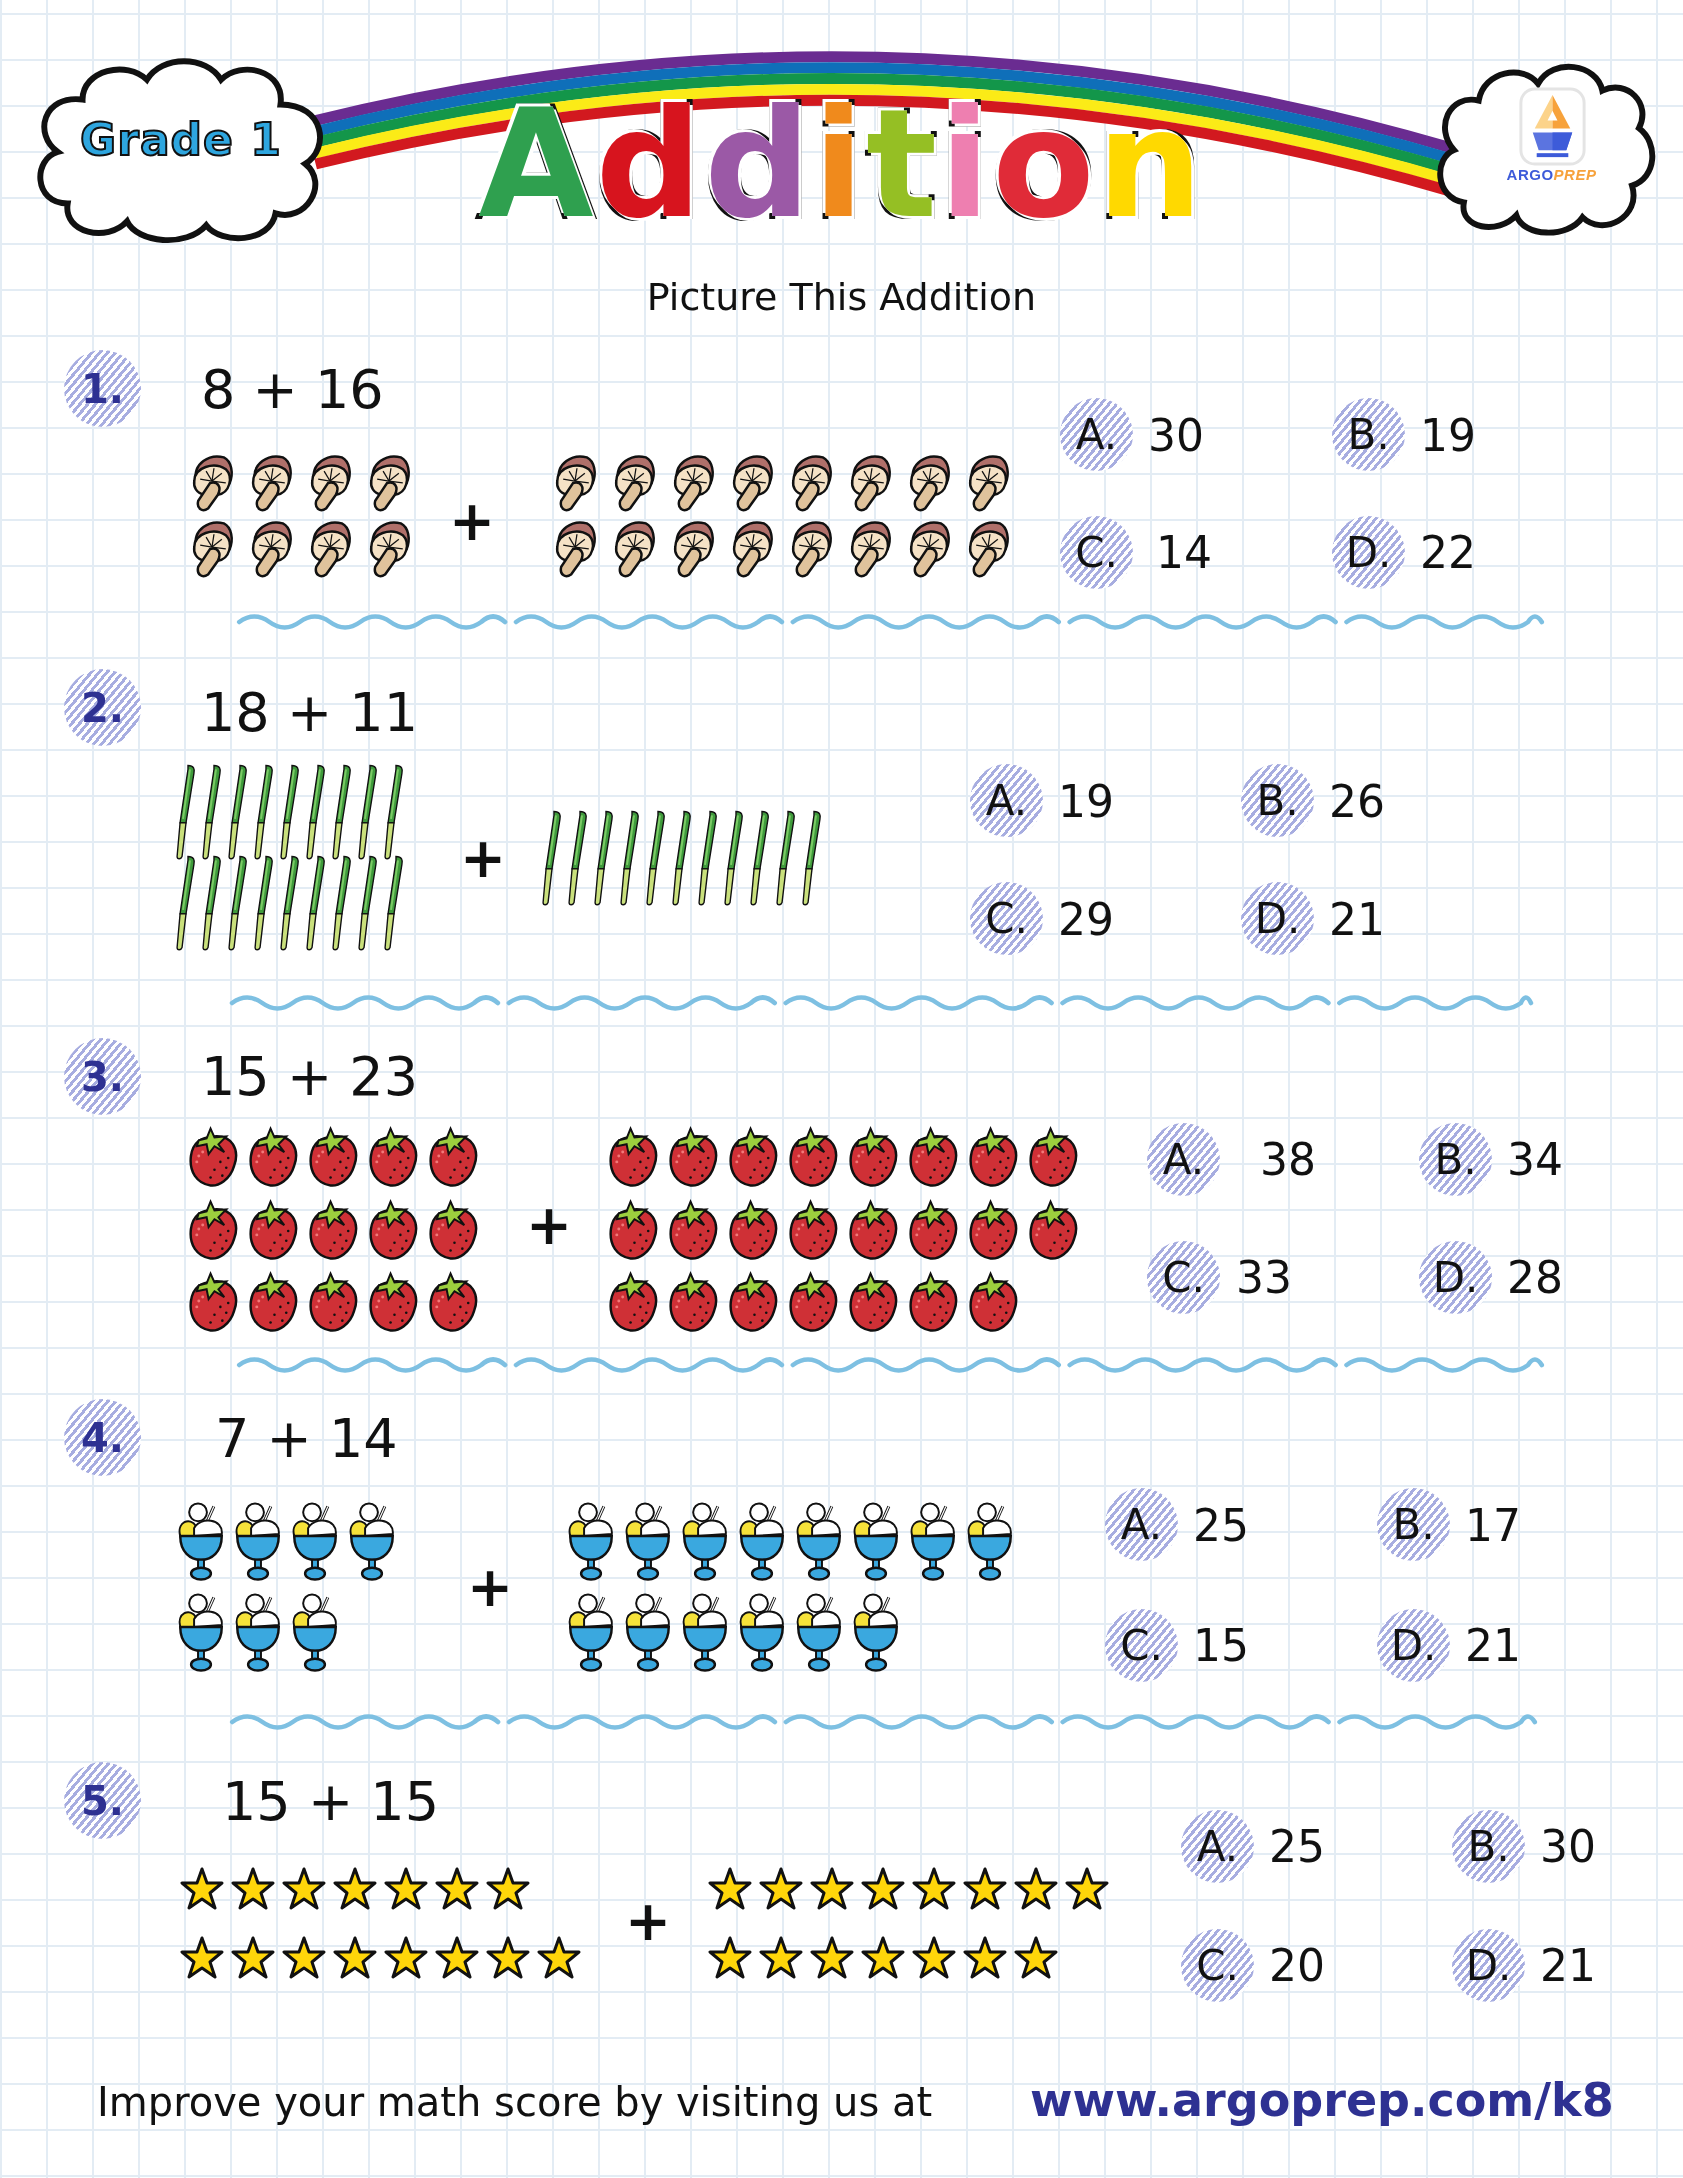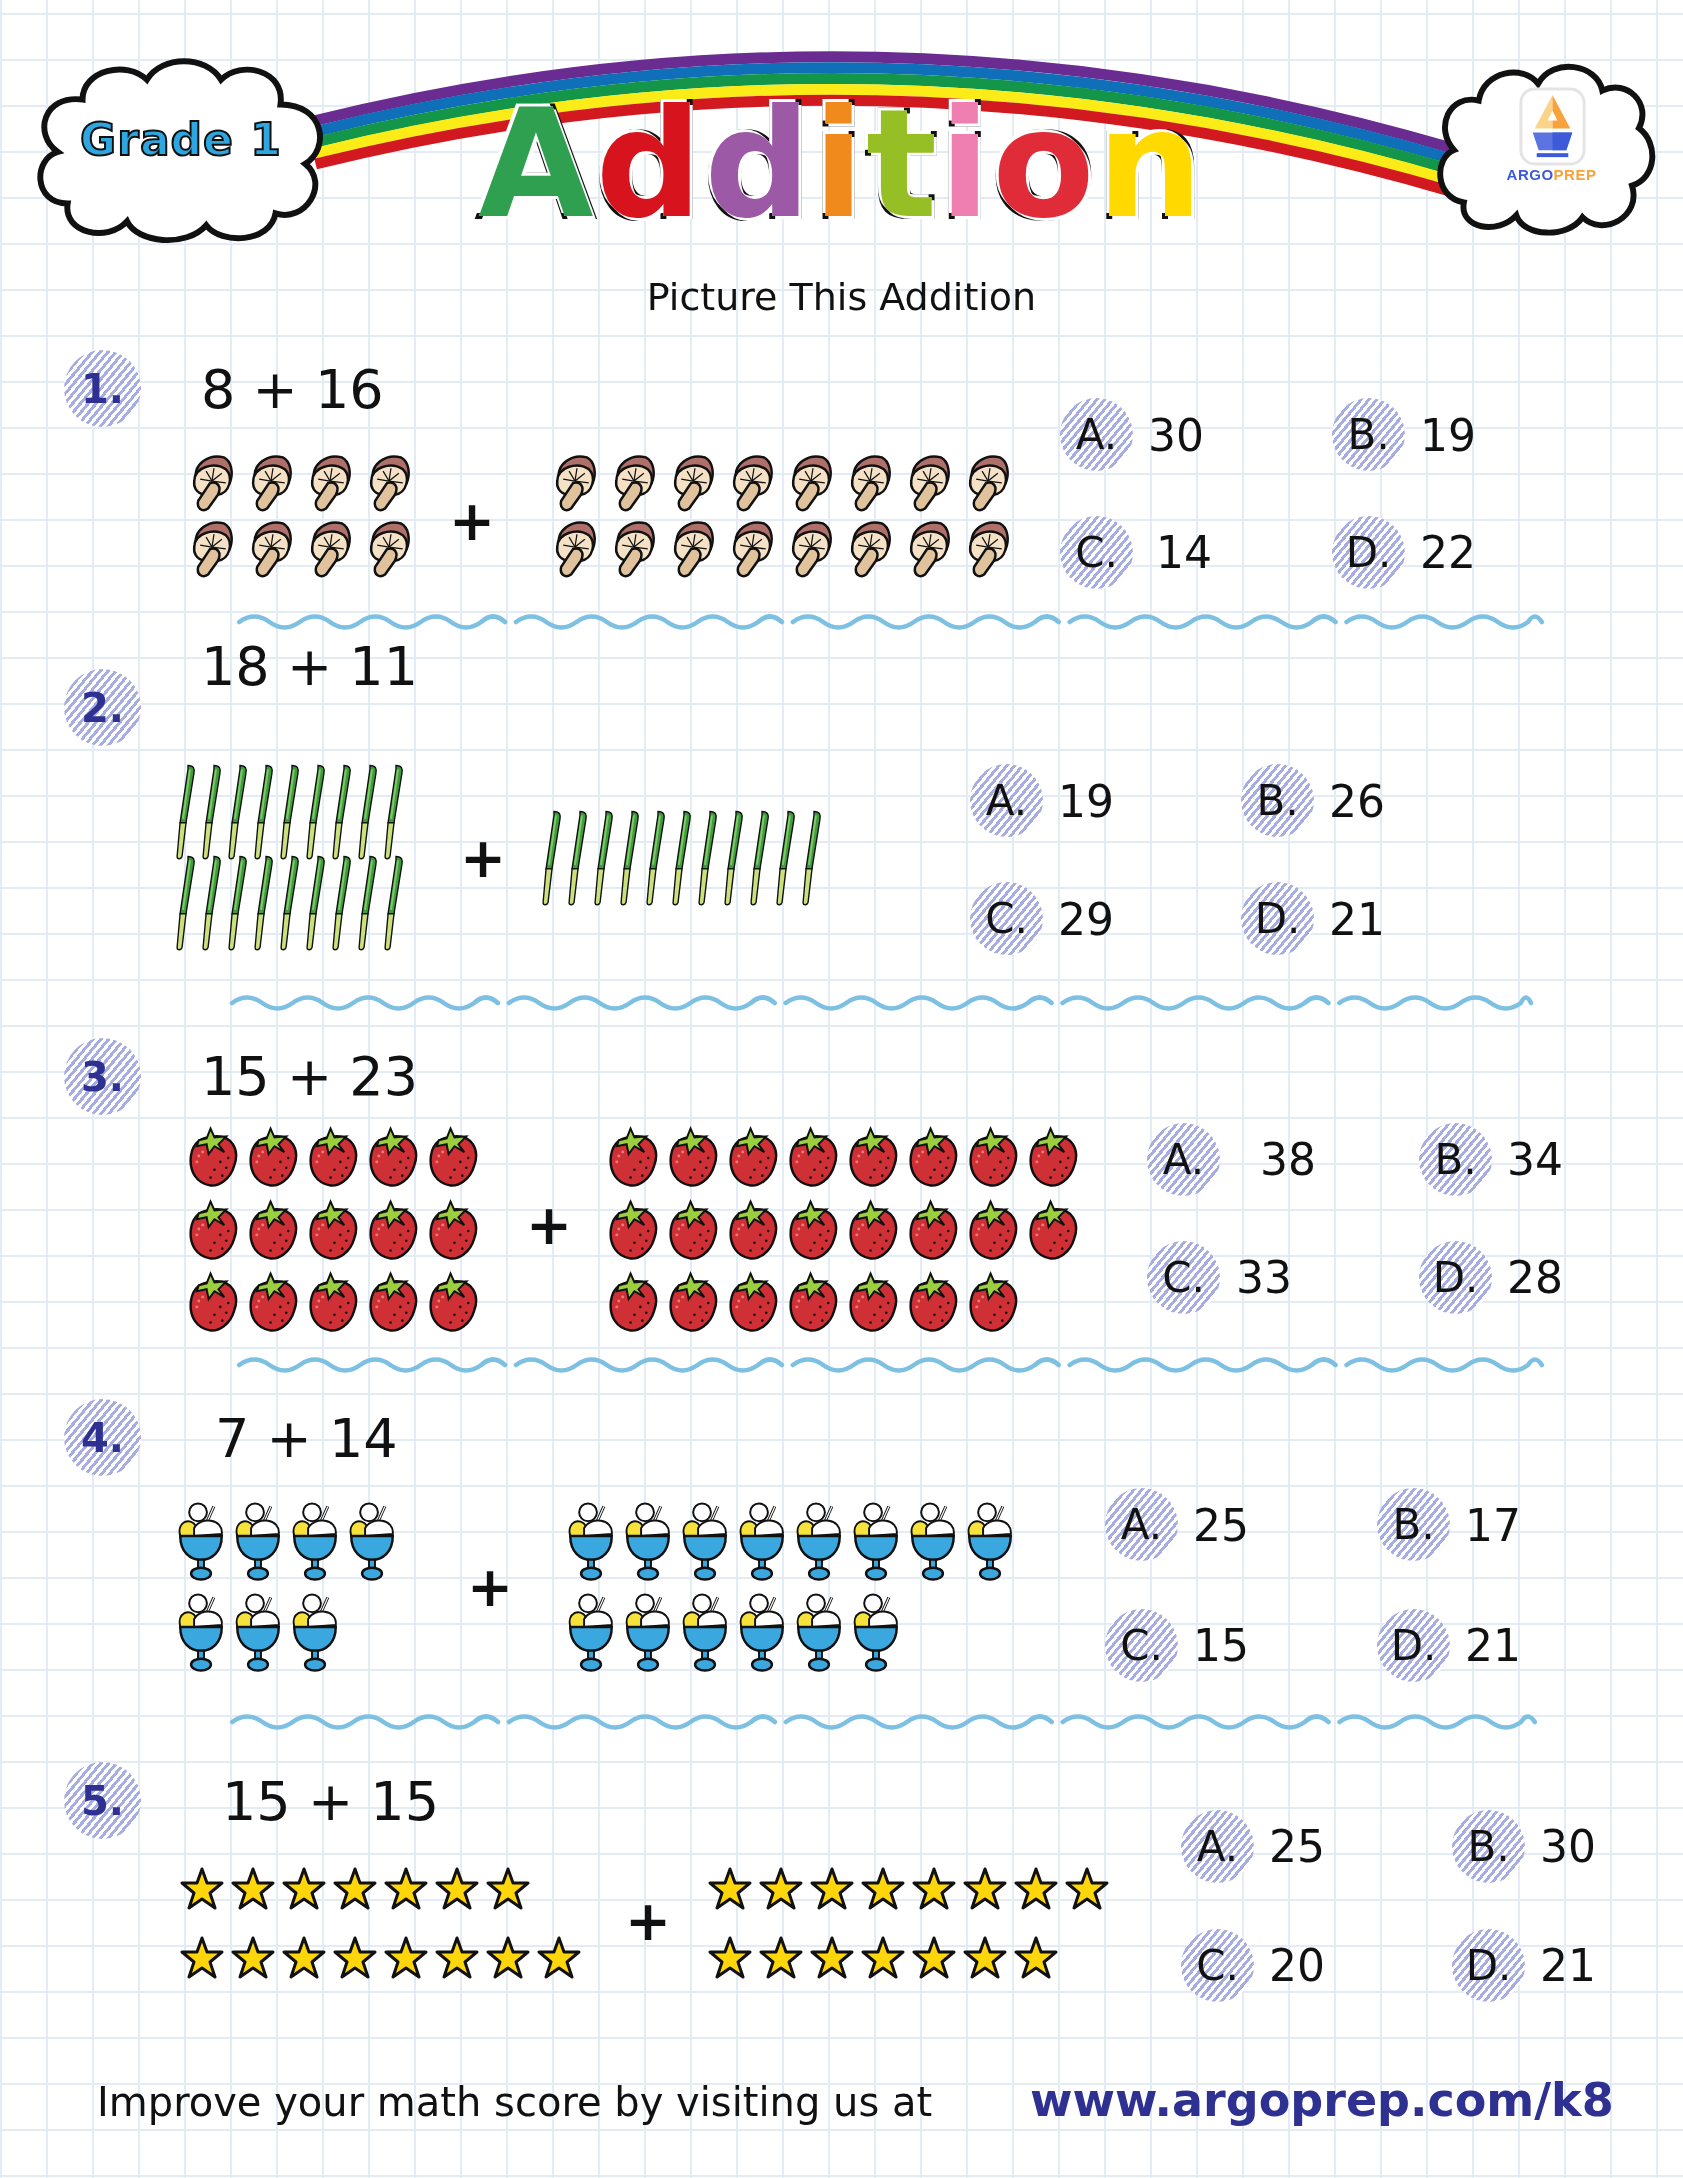--- a/index.html
+++ b/index.html
@@ -36,21 +36,21 @@
   }
   .subtitle {
     position:absolute; left:0; width:1683px; top:275px; text-align:center;
     font-family:"DejaVu Sans", sans-serif; font-size:38px; color:#111;
   }
   .logo-text {
     position:absolute; left:1497px; top:166px; width:109px; text-align:center;
     font-family:"Liberation Sans", sans-serif; font-weight:bold; font-size:15px; letter-spacing:0.5px;
   }
   .logo-text .argo { color:#3d5bd9; }
-  .logo-text .prep { color:#f7a23b; }
+  .logo-text .prep { color:#f7a23b;font-style:italic; }
   
   .badge {
     position:absolute; width:77px; height:77px; border-radius:50%;
     background: repeating-linear-gradient(-50deg, #a7ade0 0 3px, #ffffff 3px 6px);
     display:flex; align-items:center; justify-content:center;
     font-family:"DejaVu Sans", sans-serif; font-weight:bold; font-size:40px; color:#2e3192;
   }
   .expr {
     position:absolute; font-family:"DejaVu Sans", sans-serif; font-size:54px; color:#111;
     transform:translateY(-50%); white-space:pre;
@@ -448,21 +448,21 @@
             <path d="M0 10 Q 16.5 -2 33 10 Q 49.5 22 66 10 Q 82.5 -2 99 10 Q 115.5 22 132 10 Q 148.5 -2 165 10 Q 181.5 22 198 10 Q 214.5 -2 231 10 Q 247.5 22 264 10 Q 277 -2 290 10"></path>
             <path d="M302 10 Q 318.5 -2 335 10 Q 351.5 22 368 10 Q 384.5 -2 401 10 Q 417.5 22 434 10 Q 450.5 -2 467 10 Q 483.5 22 500 10 Q 516.5 -2 533 10 Q 549.5 22 566 10 Q 579 -2 592 10"></path>
             <path d="M604 10 Q 620.5 -2 637 10 Q 653.5 22 670 10 Q 686.5 -2 703 10 Q 719.5 22 736 10 Q 752.5 -2 769 10 Q 785.5 22 802 10 Q 818.5 -2 835 10 Q 851.5 22 868 10 Q 881 -2 894 10"></path>
             <path d="M906 10 Q 922.5 -2 939 10 Q 955.5 22 972 10 Q 988.5 -2 1005 10 Q 1021.5 22 1038 10 Q 1054.5 -2 1071 10 Q 1087.5 22 1104 10 Q 1120.5 -2 1137 10 Q 1153.5 22 1170 10 Q 1183 -2 1196 10"></path>
             <path d="M1208 10 Q 1224.5 -2 1241 10 Q 1257.5 22 1274 10 Q 1290.5 -2 1307 10 Q 1323.5 22 1340 10 Q 1356.5 -2 1373 10 Q 1389.5 22 1406 10 Q 1413.5 -2 1421 10"></path>
           </g>
         </svg></div>
     </div>
     <div>
       <div class="badge" style="left: 64px; top: 669px;">2.</div>
-      <div class="expr" style="left: 201px; top: 666px;">18 + 11</div>
+      <div class="expr" style="left: 201px; top: 712px;">18 + 11</div>
       <div class="icon-row" style="left: 176px; top: 812px; gap: 6px;">
         <span style="display: block; height: 97px;"><svg width="20" height="97" viewBox="0 0 20 98">
     <path d="M12 2 C 18 2, 19 6, 18 10 L 10 60 L 4 60 L 12 6 Z" fill="#3f9b3c" stroke="#111" stroke-width="1.4"></path>
     <path d="M14 6 L 7 56" stroke="#7ccb66" stroke-width="2"></path>
     <path d="M4 60 L 10 60 L 6 94 C 5 97, 1 97, 1 94 Z" fill="#c9e07c" stroke="#111" stroke-width="1.4"></path>
   </svg></span>
         <span style="display: block; height: 97px;"><svg width="20" height="97" viewBox="0 0 20 98">
     <path d="M12 2 C 18 2, 19 6, 18 10 L 10 60 L 4 60 L 12 6 Z" fill="#3f9b3c" stroke="#111" stroke-width="1.4"></path>
     <path d="M14 6 L 7 56" stroke="#7ccb66" stroke-width="2"></path>
     <path d="M4 60 L 10 60 L 6 94 C 5 97, 1 97, 1 94 Z" fill="#c9e07c" stroke="#111" stroke-width="1.4"></path>

